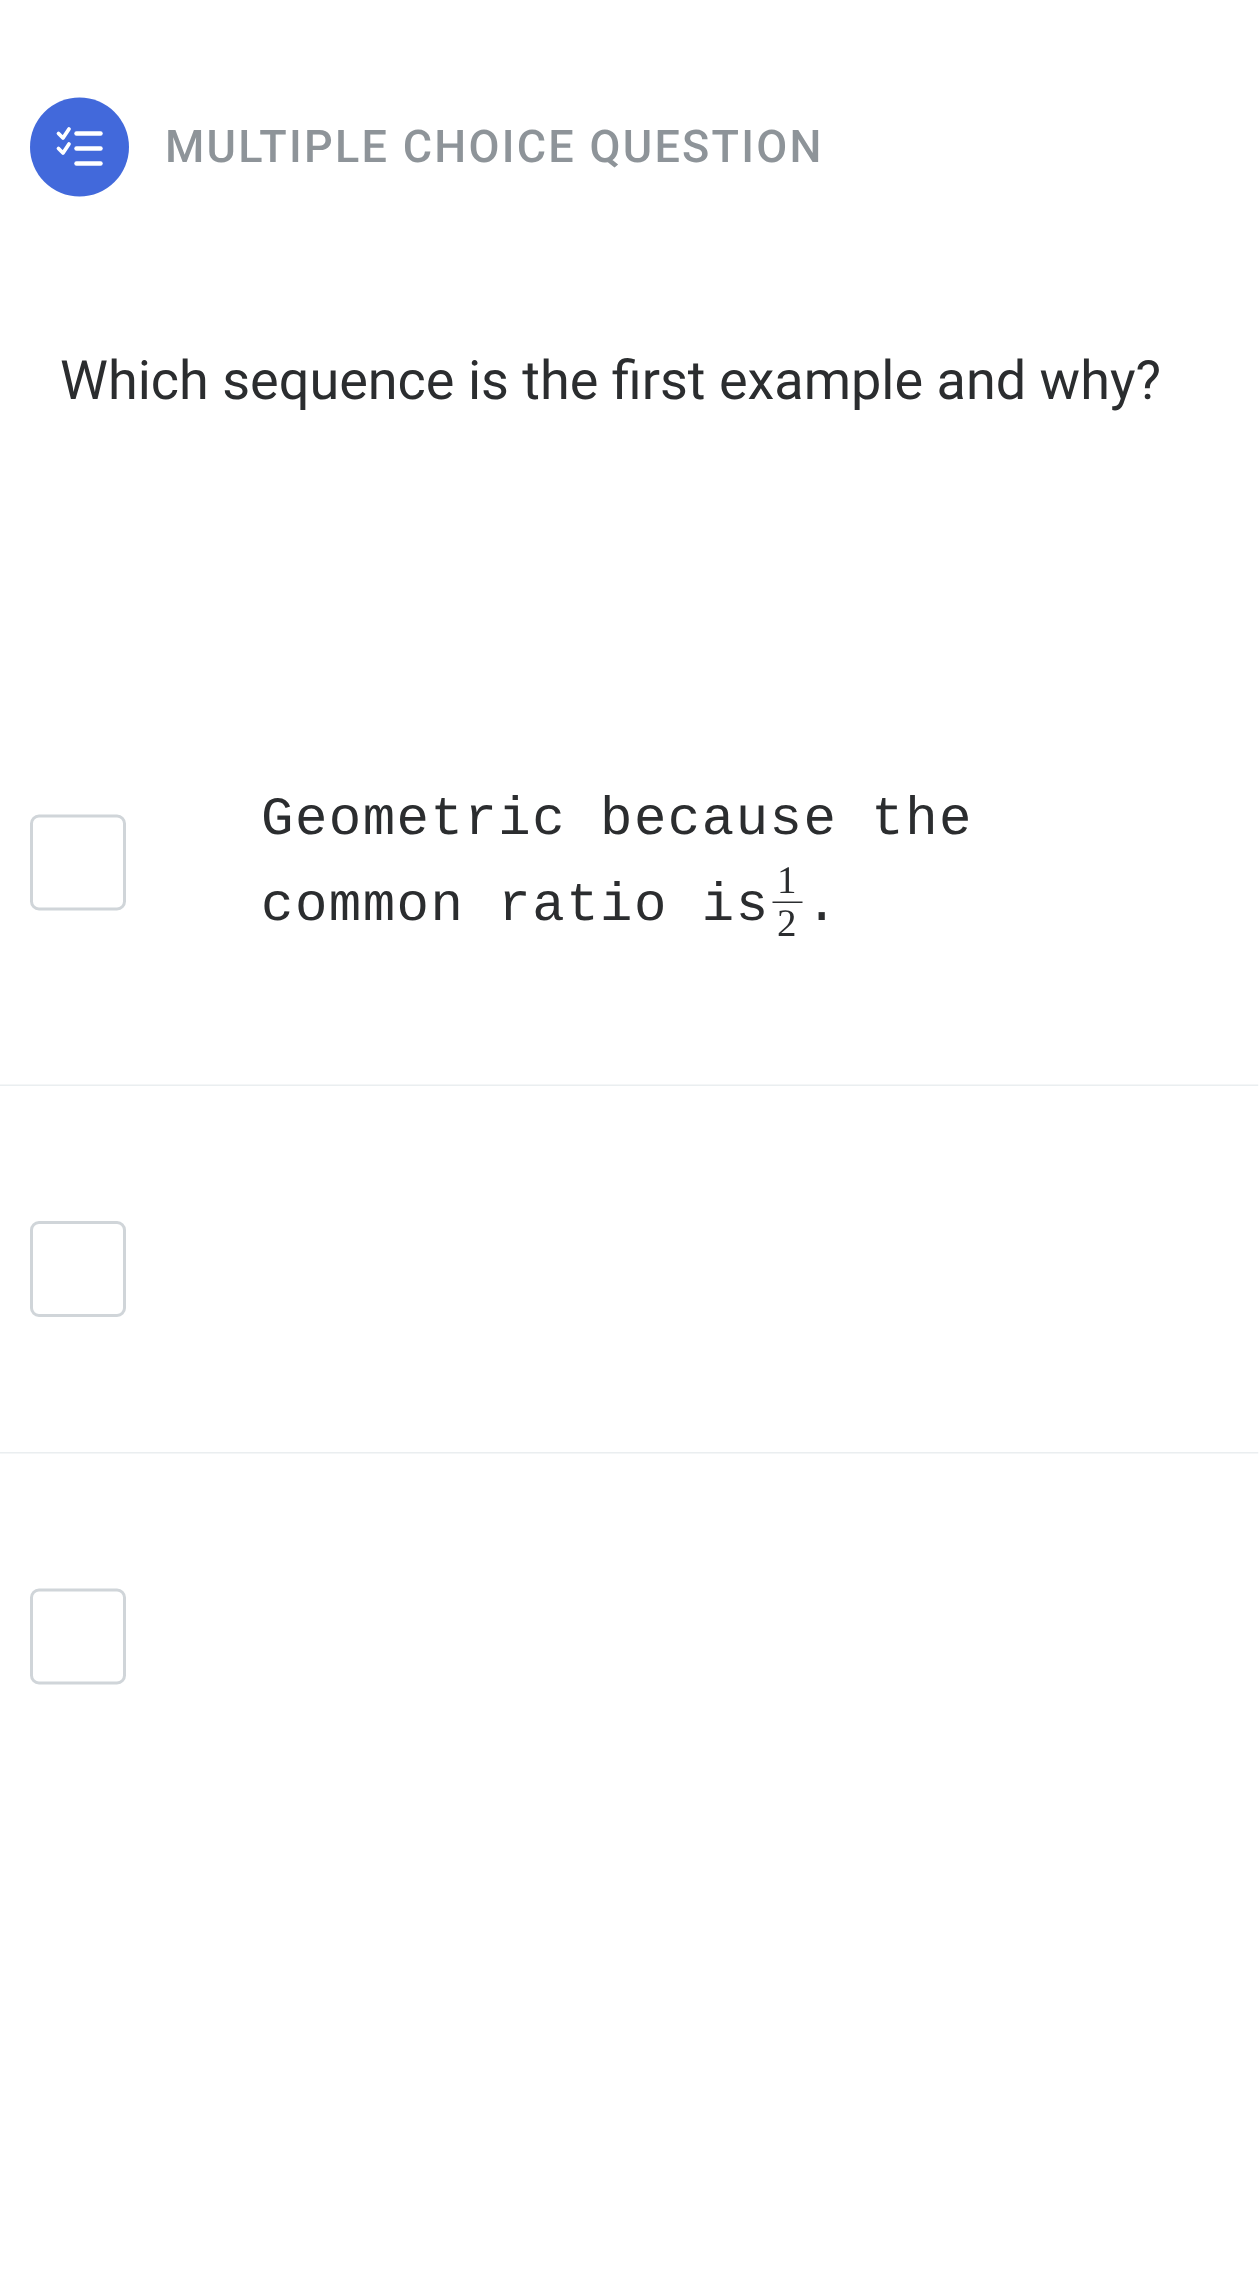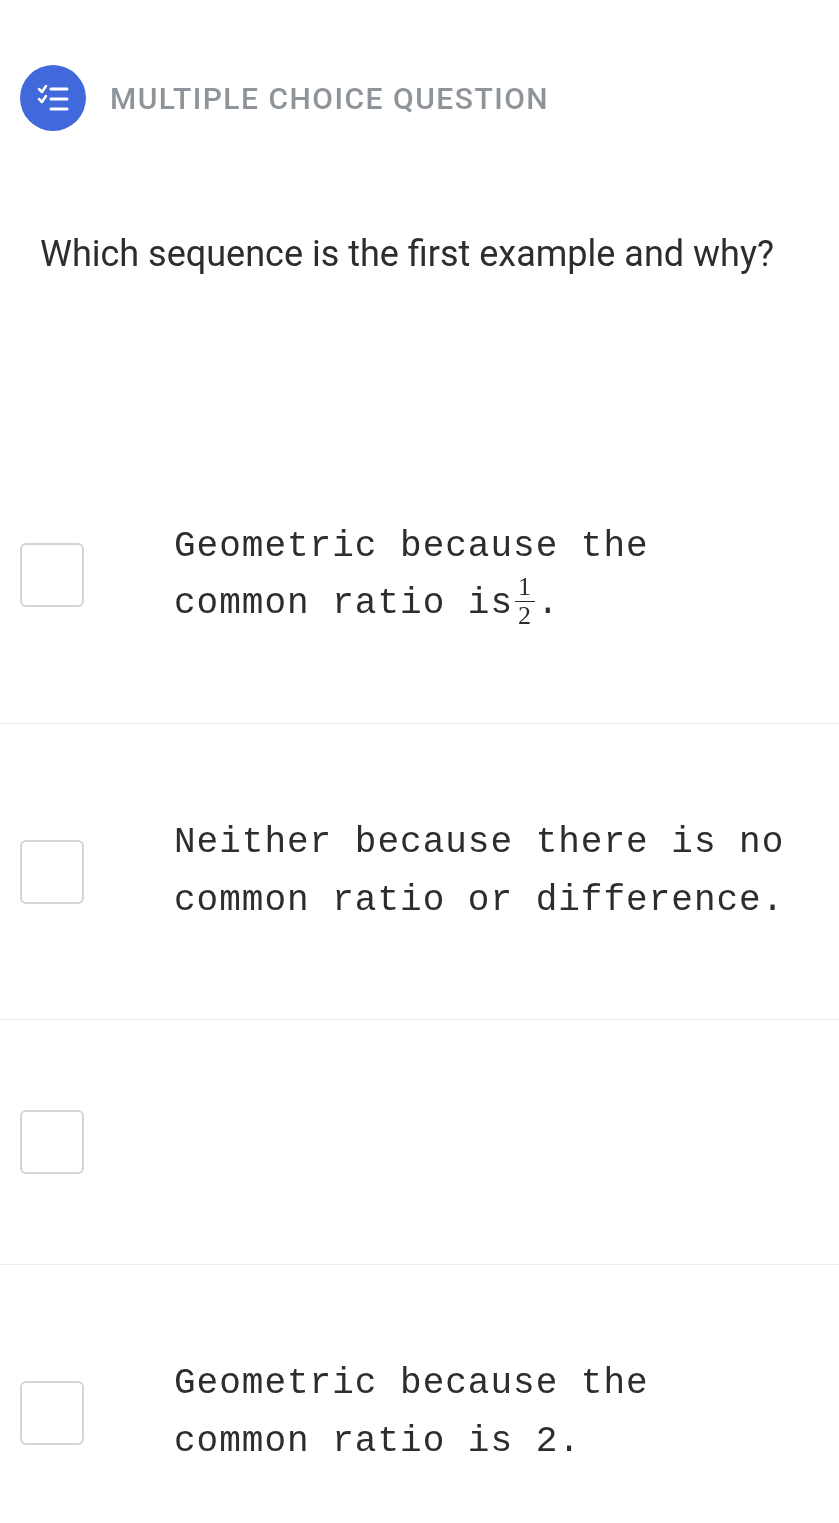--- a/index.html
+++ b/index.html
@@ -116,27 +116,22 @@
   <div class="option-row">
     <button class="checkbox"></button>
     <div class="option-text">
       <span>Geometric because the common ratio is</span><span class="fraction">
           <span class="num">1</span>
           <span class="den">2</span>
         </span><span>.</span>
     </div>
   </div>
 
-  <div class="option-row">
-    <button class="checkbox"></button>
-    <div class="option-text">Neither because there is no common ratio or difference.</div>
-  </div>
 
   <div class="option-row">
     <button class="checkbox"></button>
   </div>
 
   <div class="option-row">
     <button class="checkbox"></button>
-    <div class="option-text">Geometric because the common ratio is 2.</div>
   </div>
 
 </div>
 
 </body></html>

